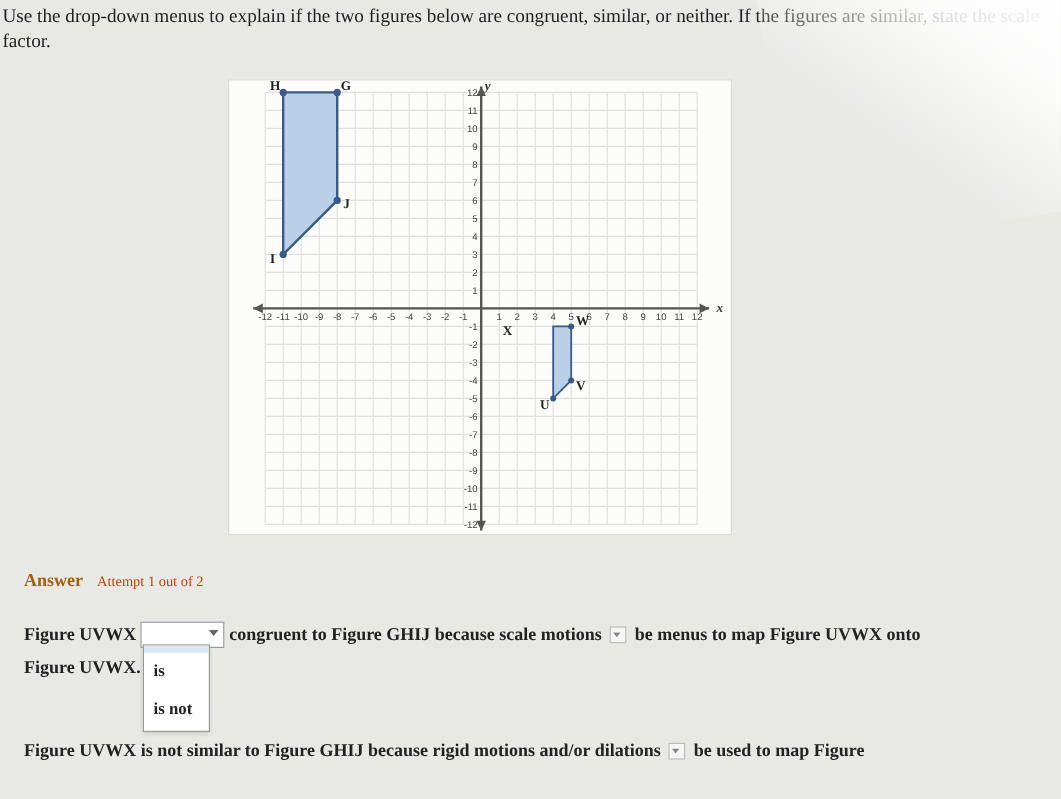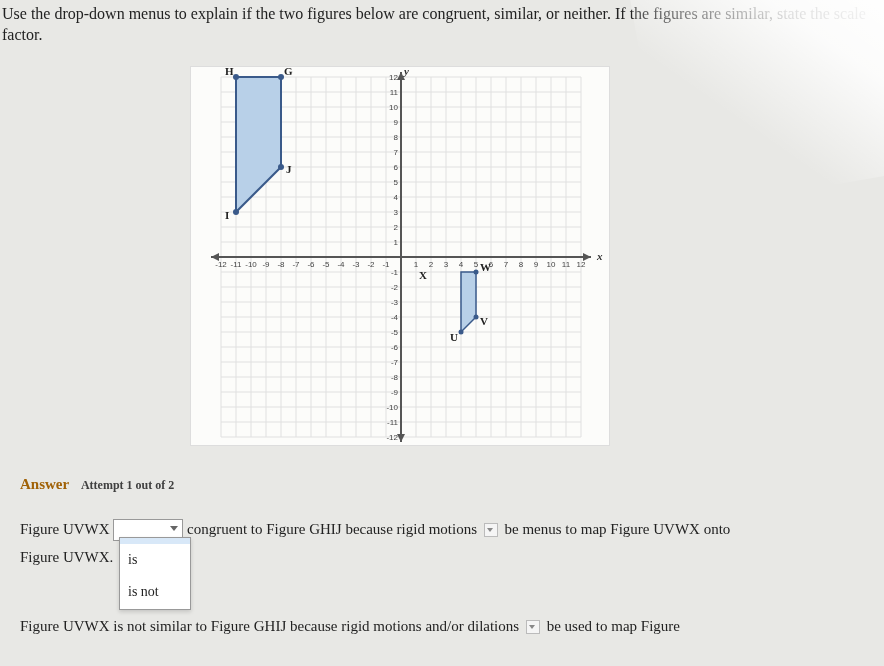--- a/index.html
+++ b/index.html
@@ -41,29 +41,29 @@
   .answer-area {
     margin: 30px 0 0 20px;
     font-size: 15px;
   }
   .answer-heading { 
     font-weight: bold; 
     color:#a16207;
     display:inline;
   }
   .attempt-text {
-    color:#404040;
+    color:#c2410c;
     font-size:12px;
     margin-left:8px;
-    font-weight:bold;
   }
   .sentence-row {
     margin-top: 22px;
     line-height: 1.9;
     position: relative;
+    font-weight: bold;
   }
   .dd {
     display: inline-block;
     background: #fff;
     border: 1px solid #999;
     min-width: 70px;
     height: 22px;
     padding: 1px 20px 1px 6px;
     font-size: 13px;
     vertical-align: middle;
@@ -73,21 +73,21 @@
   .dd .caret {
     position:absolute; right:4px; top:6px;
     border-left:4px solid transparent;
     border-right:4px solid transparent;
     border-top:5px solid #666;
   }
   .dd-open-list {
     position: absolute;
     background: #fff;
     border: 1px solid #999;
-    width: 72px;
+    width: 56px;
     font-size: 14px;
     z-index: 5;
     left: 99px;
     top: 22px;
     box-shadow: 0 2px 4px rgba(0,0,0,0.15);
   }
   .dd-option {
     padding: 3px 8px;
     cursor: pointer;
   }
@@ -285,21 +285,21 @@
     <span>Figure UVWX</span>
     <span class="dd">
       <span class="caret"></span>
     </span>
     
     <div class="dd-open-list">
       <div class="dd-option highlight"></div>
       <div class="dd-option">is</div>
       <div class="dd-option">is not</div>
     </div>
-    <span> congruent to Figure GHIJ because rigid motions </span>
+    <span> congruent to Figure GHIJ because scale motions </span>
     <span class="mini-dd"><span class="caret2"></span></span>
     <span> be menus to map Figure UVWX onto</span>
     <br>
     <span>Figure UVWX.</span>
     <span class="cursor-icon">
       <svg width="14" height="18" viewBox="0 0 14 18">
           <path d="M1 1 L1 14 L4 11 L6 16 L8 15 L6 10 L10 10 Z" fill="#000" stroke="#fff" stroke-width="0.5"></path>
         </svg>
     </span>
   </div>

